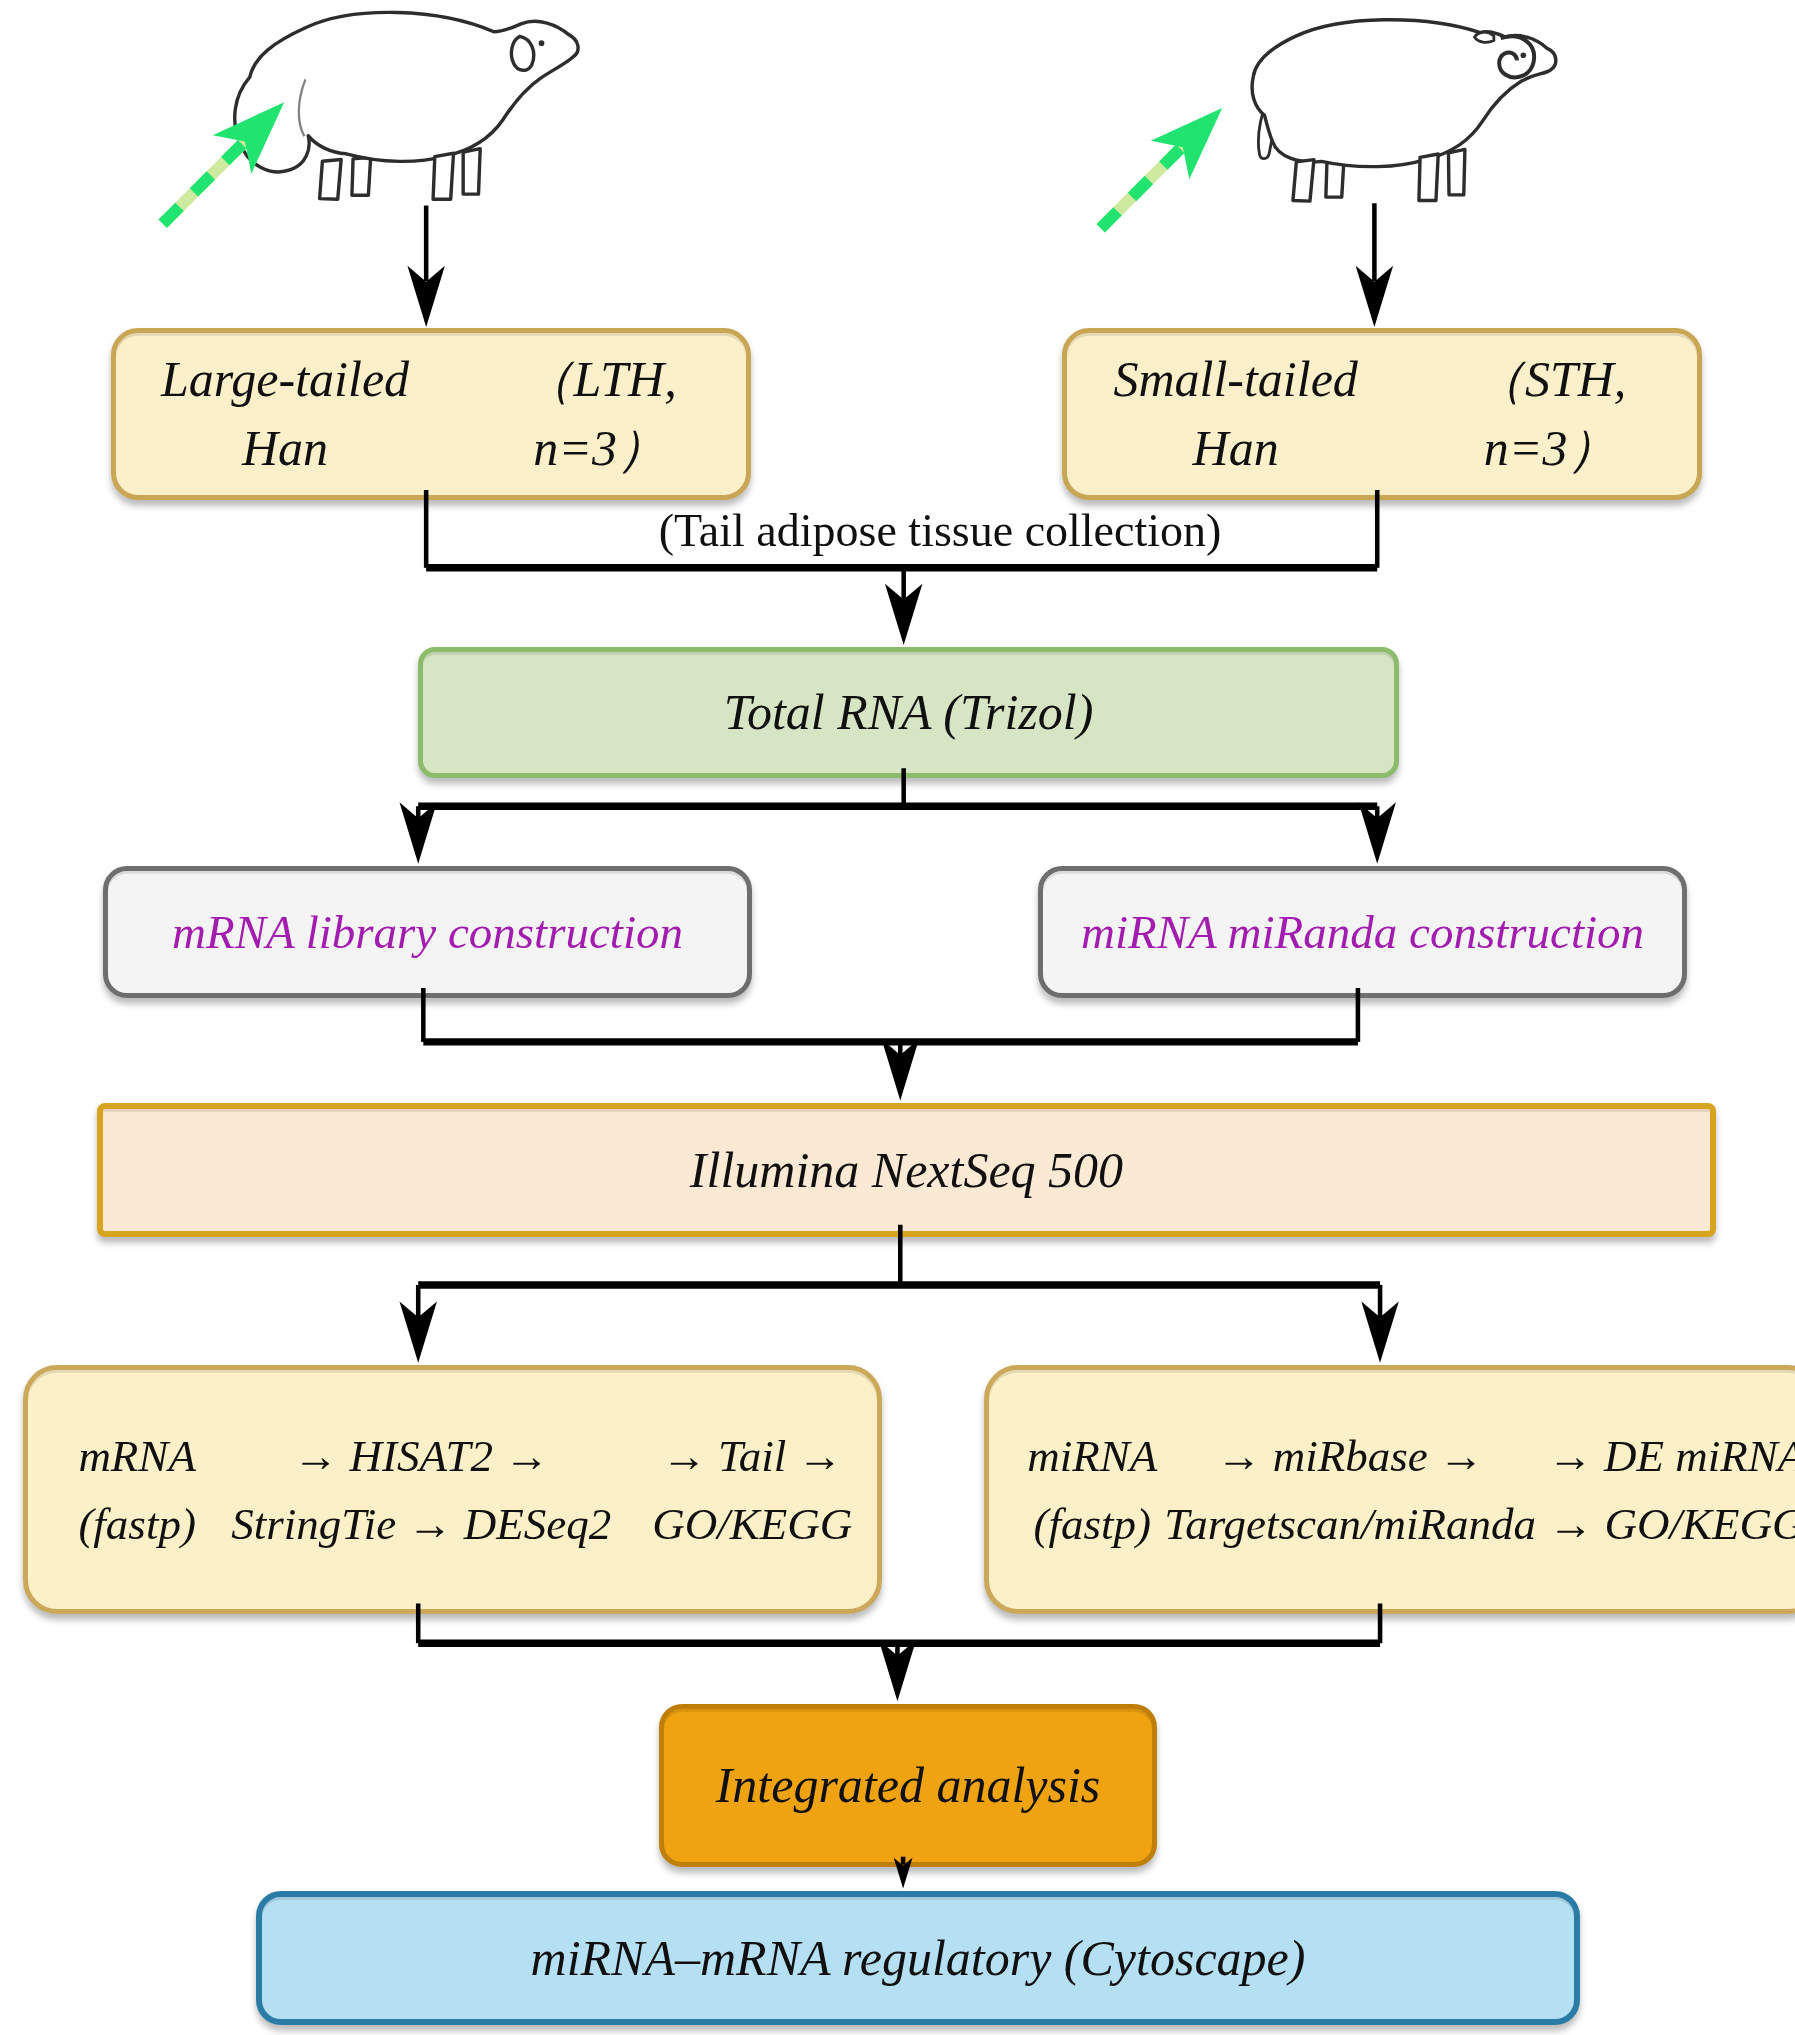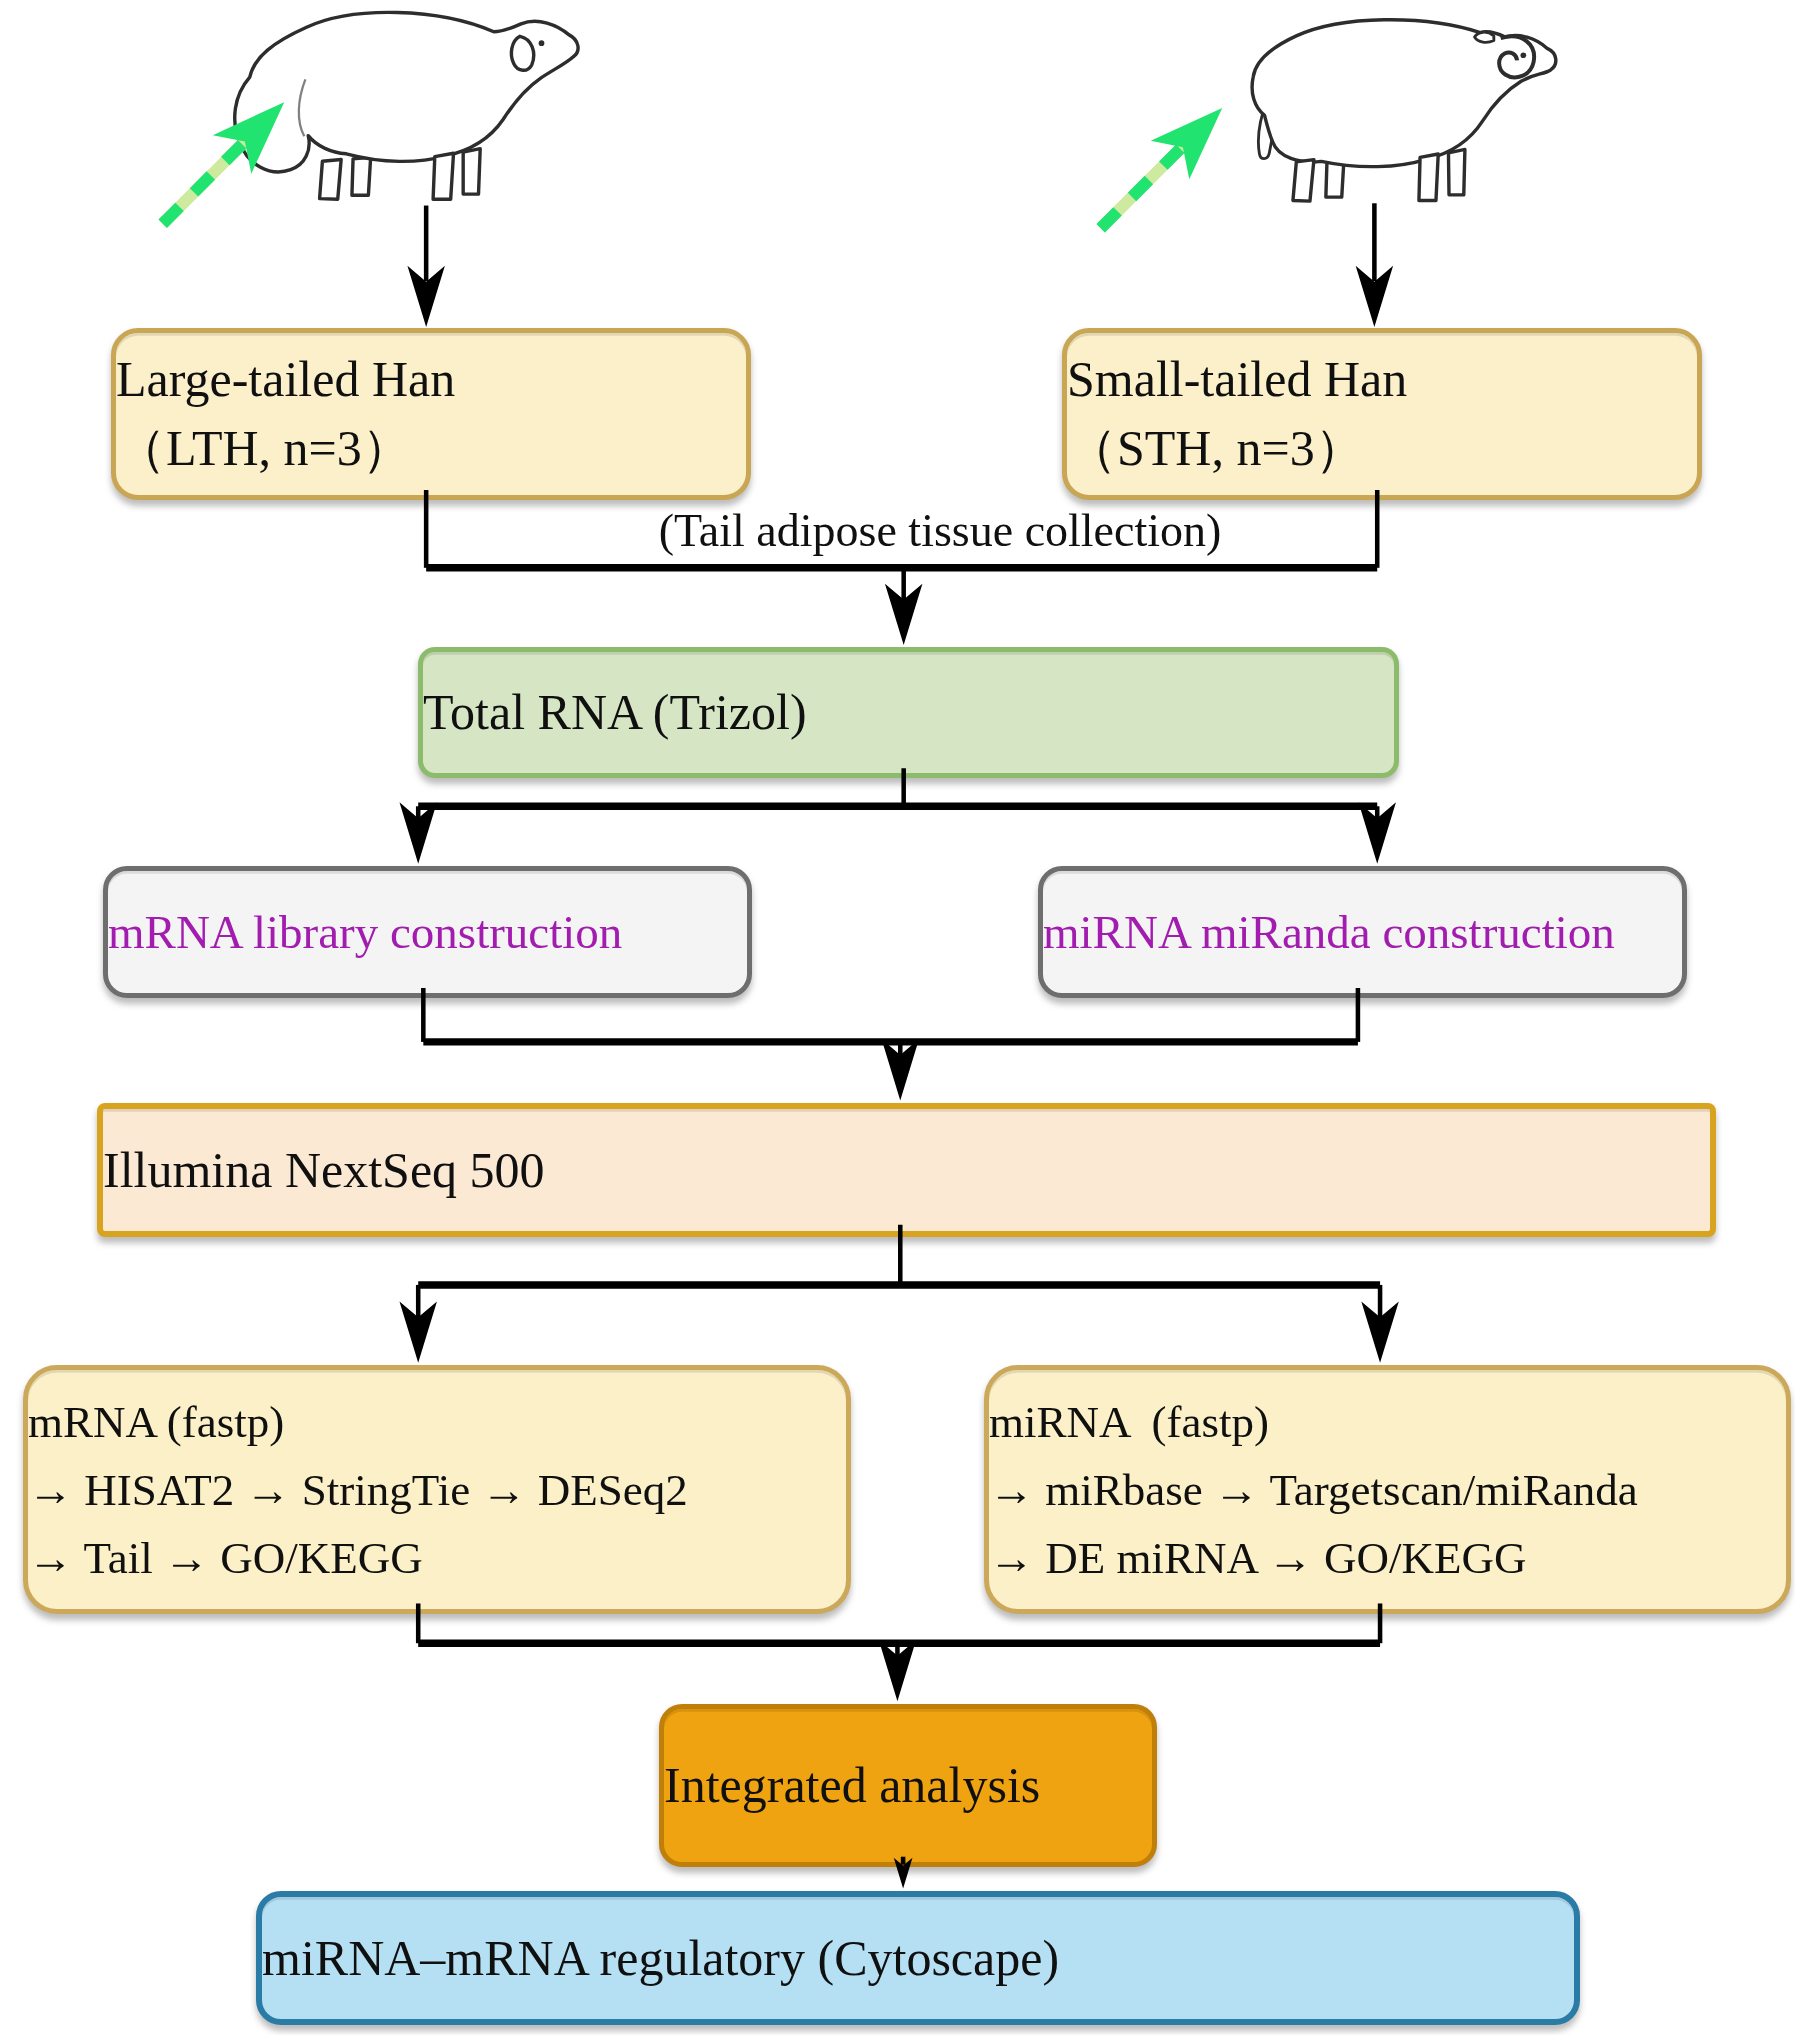--- a/index.html
+++ b/index.html
@@ -7,29 +7,30 @@
     position:relative;
     width:1796px;height:2035px;
     background:#ffffff;
     font-family:"Liberation Serif", serif;
     overflow:hidden;
   }
   .overlay{position:absolute;left:0;top:0;pointer-events:none;z-index:3;}
   .sheep{position:absolute;z-index:1;}
   .box{
     position:absolute;z-index:2;
-    display:flex;flex-direction:column;align-items:flex-start;justify-content:center;
+    display:flex;flex-direction:row;align-items:center;justify-content:center;
     text-align:center;color:#101010;
     border-radius:27px;
     box-shadow:0 5.7px 6.8px rgba(90,90,90,0.40), inset 0 2.8px 0 rgba(0,0,0,0.10);
     line-height:1.38;
+    font-style:italic;
   }
   .box .ln{display:block;white-space:pre-wrap;}
   .cream{background:#FBF0C9;border:5.7px solid #C9A654;font-size:50px;}
-  .pipeline{background:#FBF0C7;border:5.7px solid #CBA85A;font-size:45px;line-height:68px;border-radius:34px;}
+  .pipeline{background:#FBF0C7;border:5.7px solid #CBA85A;font-size:45px;line-height:68px;border-radius:34px;padding-left:31px;}
   .green{background:#D6E6C5;border:5.7px solid #8CBC6B;font-size:50px;}
   .gray{background:#F4F4F4;border:5.1px solid #6E6E6E;font-size:47px;color:#a21caf;border-radius:24px;}
   .peach{background:#FCE9D4;border:6.8px solid #D8A420;font-size:50px;border-radius:8px;}
   .orange{background:#F0A310;border:5.7px solid #C07F08;font-size:50px;border-radius:23px;}
   .blue{background:#B5DFF2;border:6.2px solid #2A7CA6;font-size:50px;border-radius:25px;}
   .note{
     position:absolute;z-index:2;transform:translateX(-50%);
     font-size:46px;color:#101010;white-space:nowrap;
   }
   

